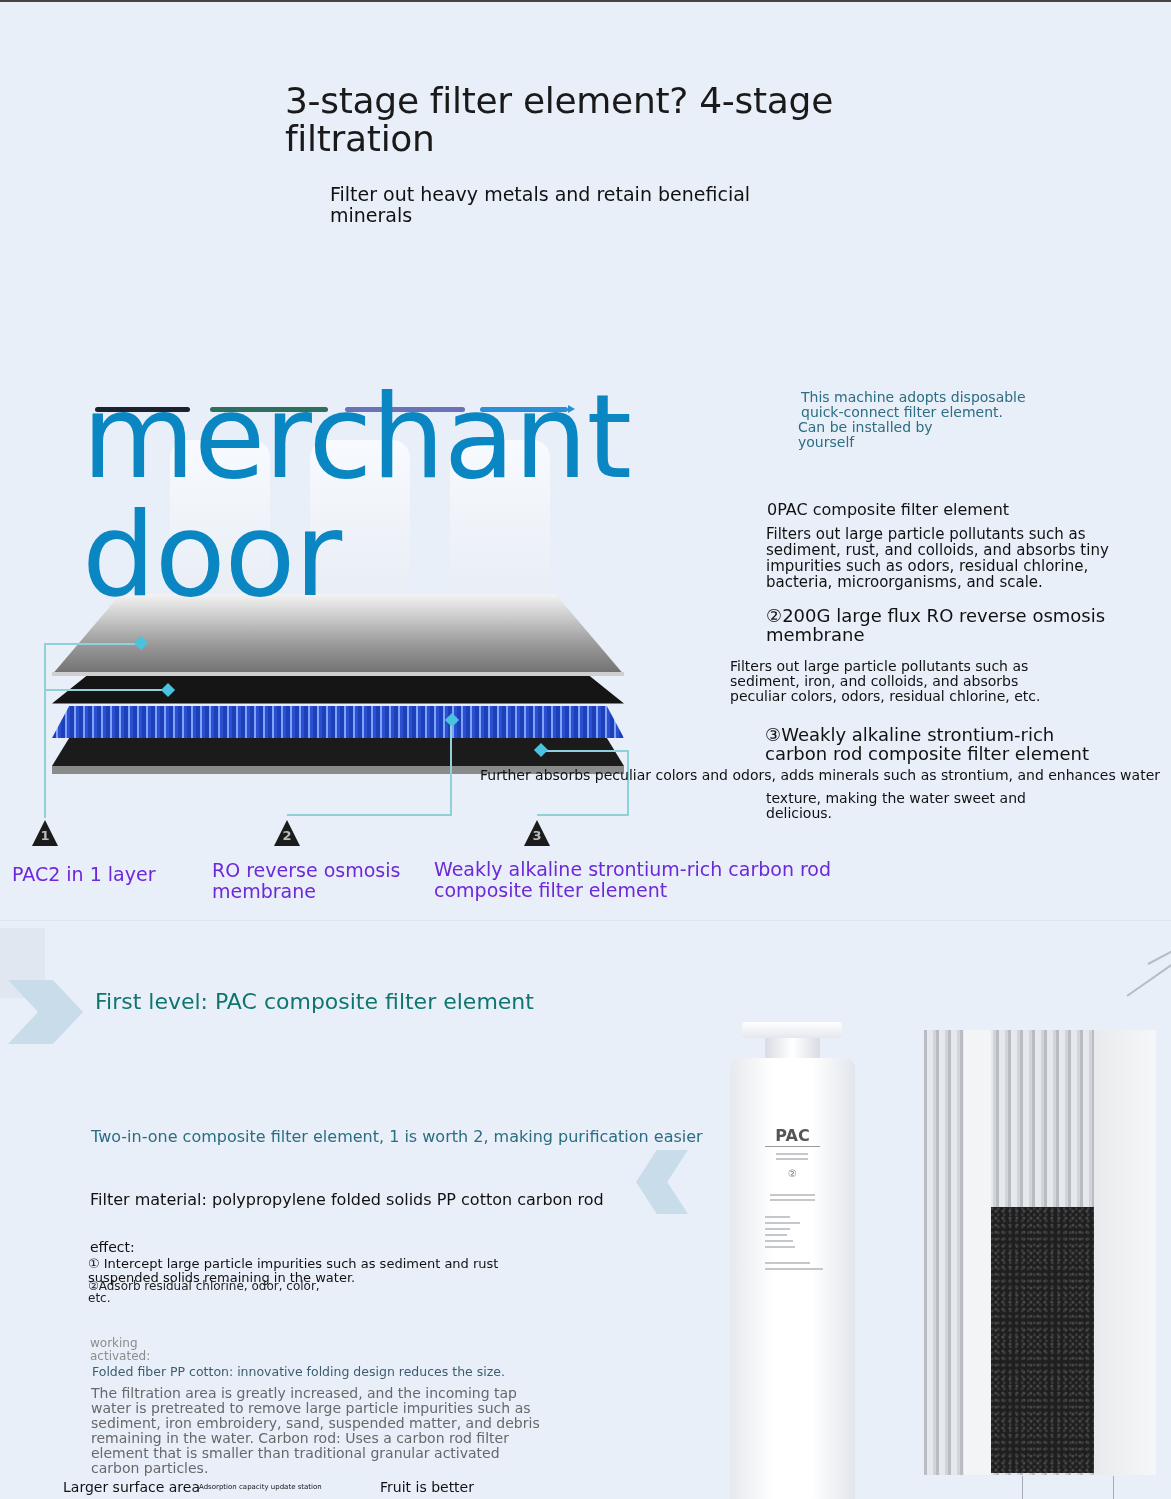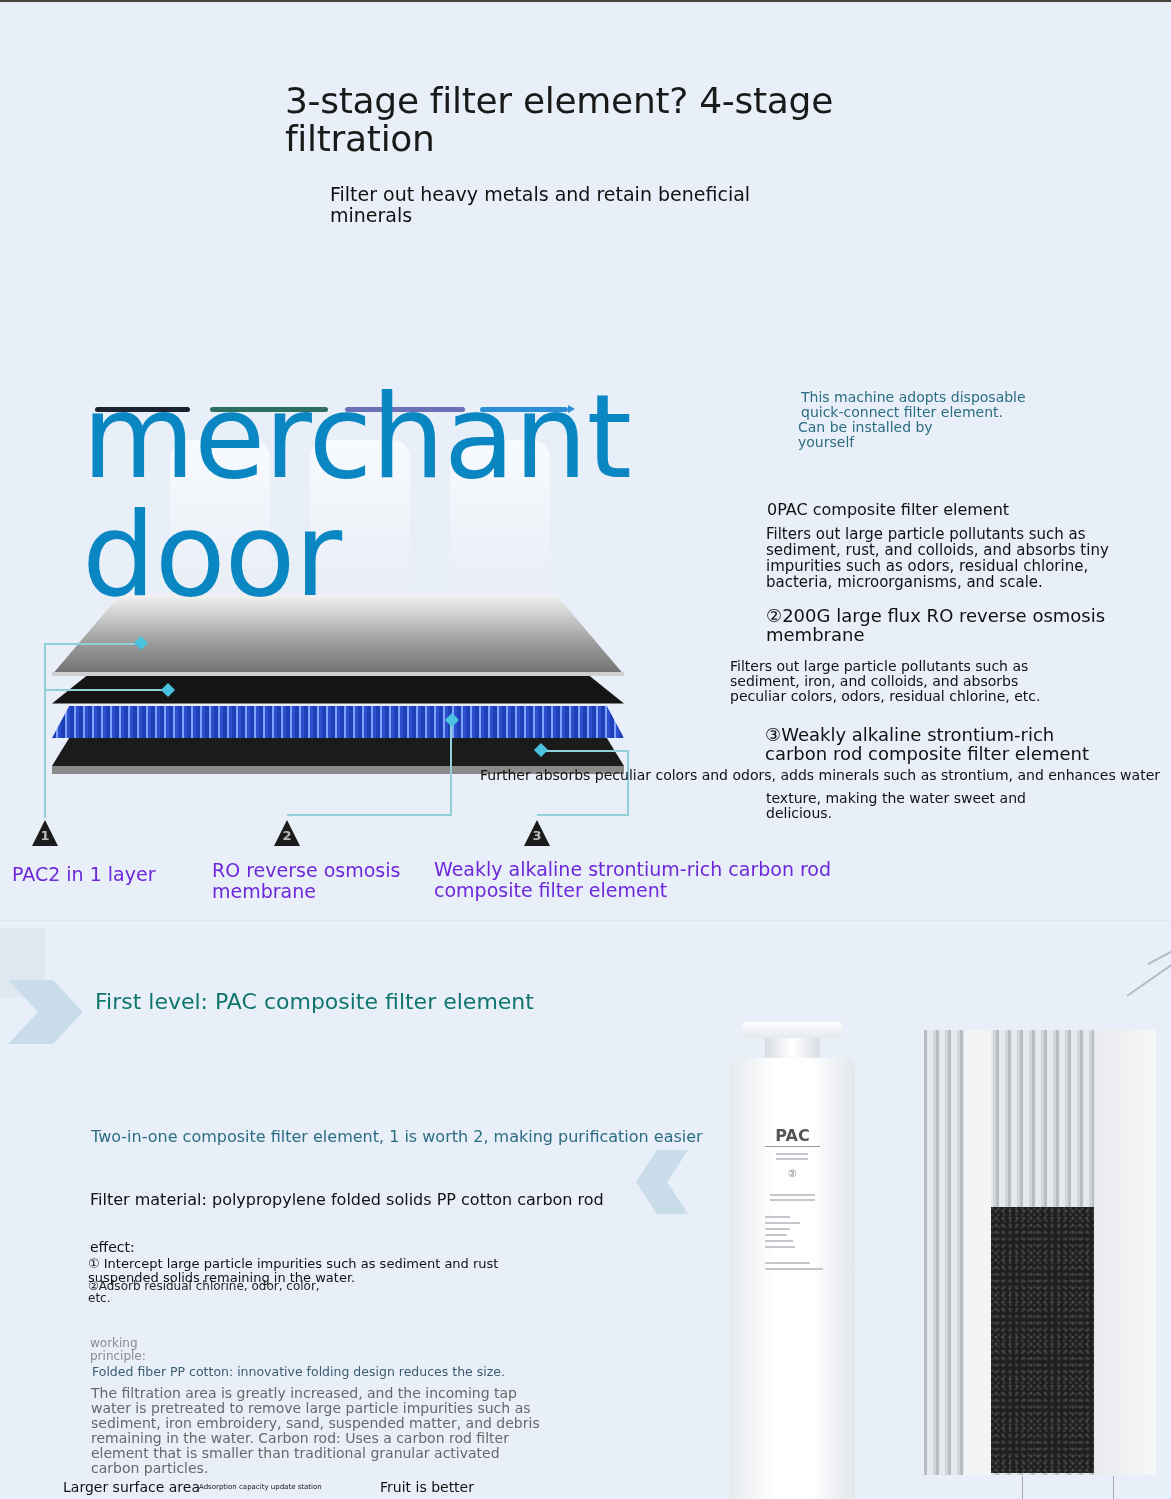--- a/index.html
+++ b/index.html
@@ -168,21 +168,21 @@
 <div class="chevron" style="left:636px;top:1150px;width:52px;height:64px;clip-path:polygon(40% 0,100% 0,60% 50%,100% 100%,40% 100%,0 50%);"></div>
 <div class="deco-line" style="left:1148px;top:963px;width:30px;transform:rotate(-28deg);"></div>
 <div class="deco-line" style="left:1127px;top:995px;width:56px;transform:rotate(-35deg);"></div>
 
 <div class="abs h2">First level: PAC composite filter element</div>
 <div class="abs teal-line">Two-in-one composite filter element, 1 is worth 2, making purification easier</div>
 <div class="abs material">Filter material: polypropylene folded solids PP cotton carbon rod</div>
 <div class="abs effect-label">effect:</div>
 <div class="abs effect1">① Intercept large particle impurities such as sediment and rust suspended solids remaining in the water.</div>
 <div class="abs effect2">②Adsorb residual chlorine, odor, color, etc.</div>
-<div class="abs wp-label">working principle:</div>
+<div class="abs wp-label">working activated:</div>
 <div class="abs wp-teal">Folded fiber PP cotton: innovative folding design reduces the size.</div>
 <div class="abs wp-body">The filtration area is greatly increased, and the incoming tap water is pretreated to remove large particle impurities such as sediment, iron embroidery, sand, suspended matter, and debris remaining in the water. Carbon rod: Uses a carbon rod filter element that is smaller than traditional granular activated carbon particles.</div>
 
 <div class="abs footer-row">
   <span style="position:absolute;left:0;top:0;font-size:14px;color:#111;white-space:nowrap;">Larger surface area</span>
   <span style="position:absolute;left:136px;top:4px;font-size:7px;color:#111;white-space:nowrap;">Adsorption capacity update station</span>
   <span style="position:absolute;left:317px;top:0;font-size:14px;color:#111;white-space:nowrap;">Fruit is better</span>
 </div>
 
 <div class="abs cartridge">

